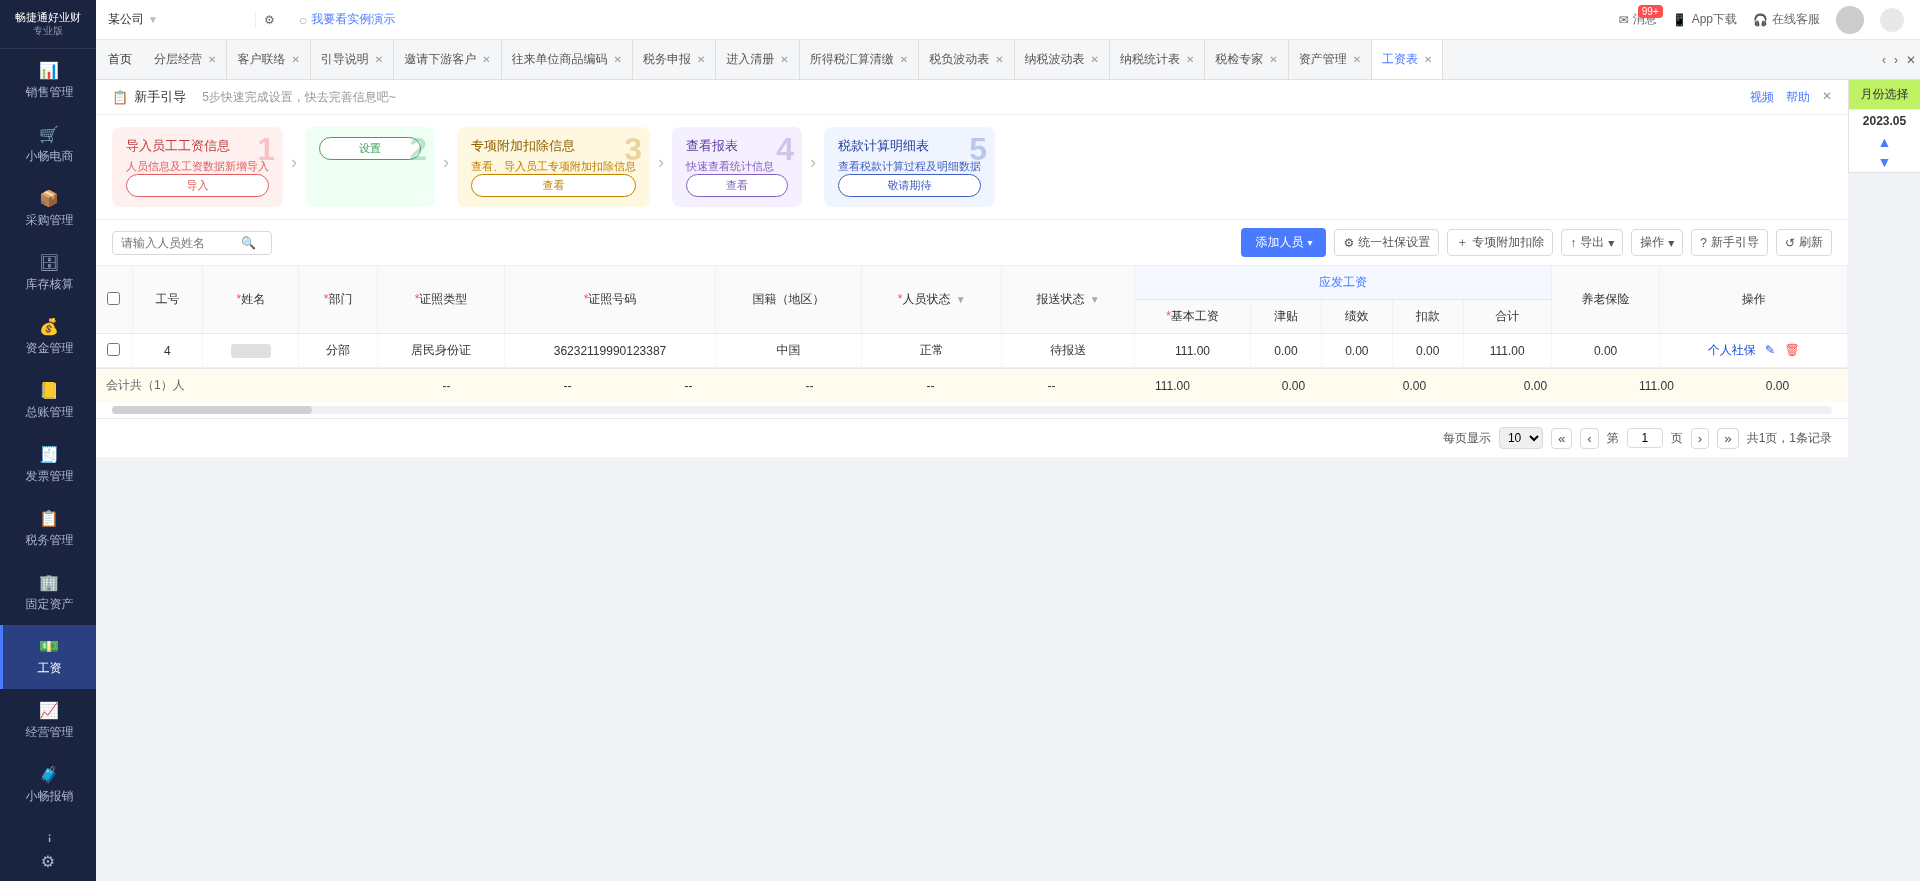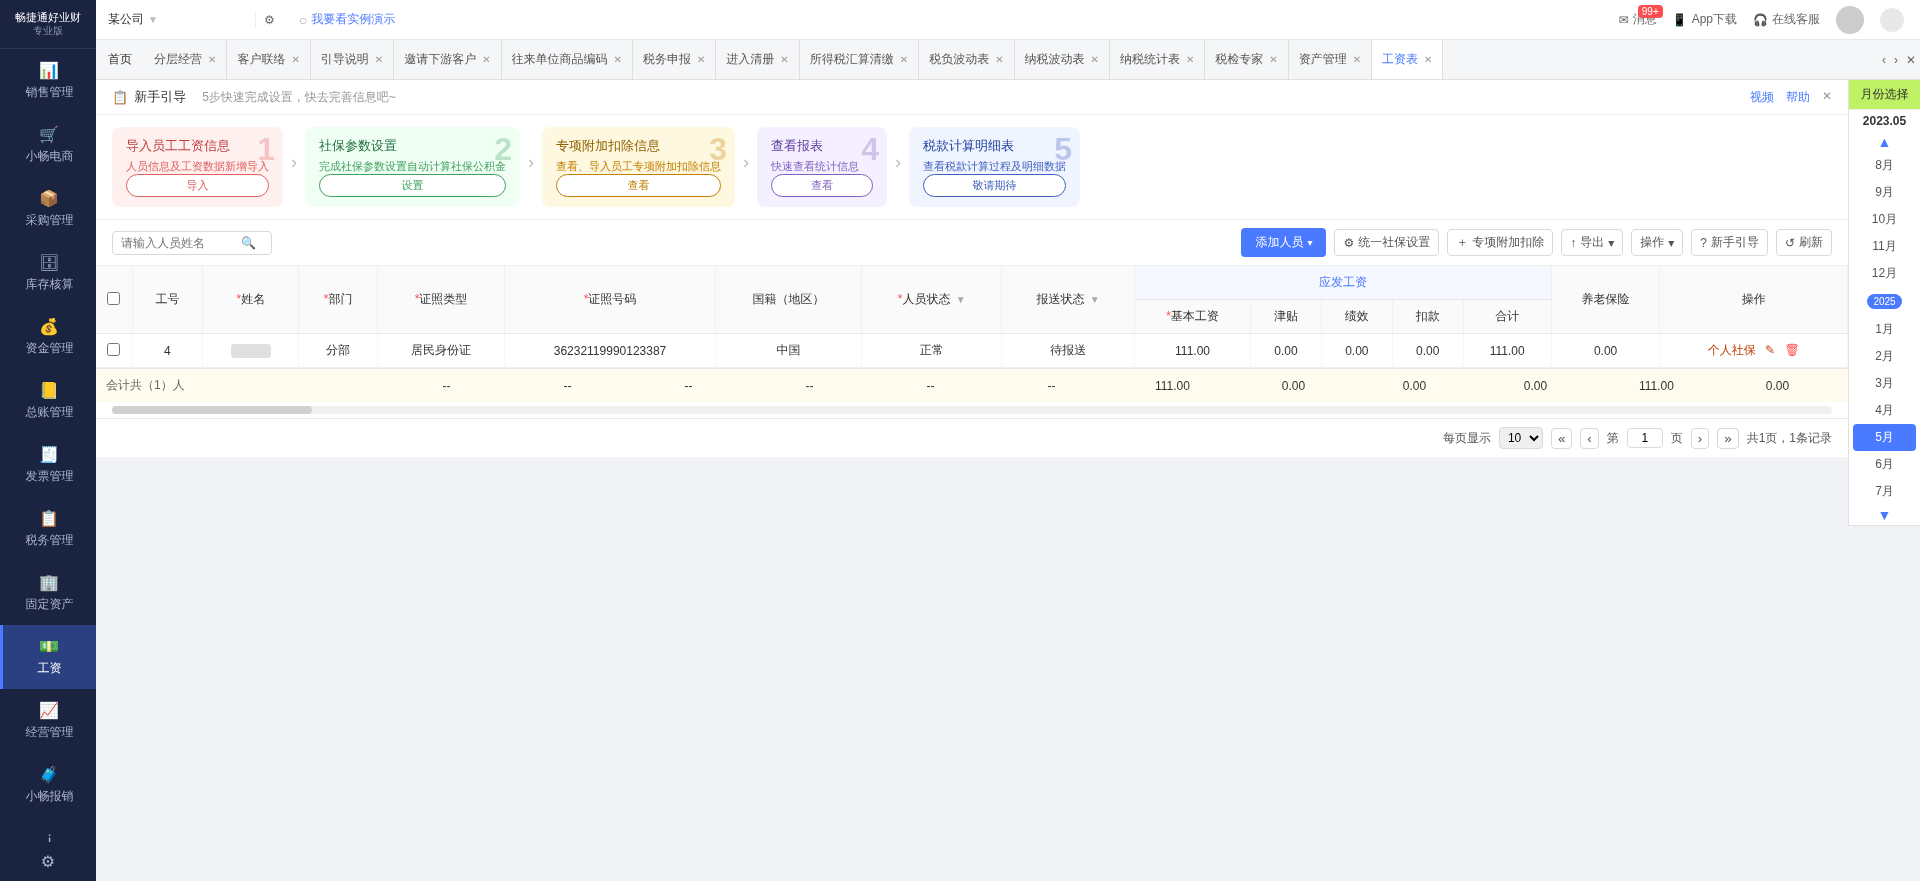--- a/index.html
+++ b/index.html
@@ -123,21 +123,21 @@
     
     .table-wrap { background: #fff; margin: 0; overflow-x: auto; }
     table { width: 100%; border-collapse: collapse; font-size: 12px; }
     thead tr { background: #fafafa; }
     th { padding: 8px 10px; text-align: center; border-bottom: 1px solid #e8e8e8; border-right: 1px solid #f0f0f0; font-weight: 500; color: #333; white-space: nowrap; }
     td { padding: 8px 10px; text-align: center; border-bottom: 1px solid #f0f0f0; border-right: 1px solid #f8f8f8; color: #333; white-space: nowrap; }
     .th-group { background: #f5f8ff; color: #4a7aff; font-size: 12px; }
     .col-checkbox { width: 36px; }
     .required { color: #ff4d4f; }
     .filter-icon { color: #aaa; font-size: 10px; margin-left: 2px; cursor: pointer; }
-    .action-link { color: #c2410c; cursor: pointer; margin: 0 3px; font-size: 12px; }
+    .action-link { color: #1d4ed8; cursor: pointer; margin: 0 3px; font-size: 12px; }
     .action-del { color: #ff4d4f; cursor: pointer; margin: 0 3px; font-size: 12px; }
 
     
     .table-footer {
       background: #fffbef; border-top: 1px solid #e8e8e8; display: flex; align-items: center;
       padding: 8px 10px; font-size: 12px; color: #666;
     }
     .footer-total { min-width: 280px; }
     .footer-cell { flex: 1; text-align: center; color: #333; }
 
@@ -332,35 +332,20 @@
     <span class="tab-nav">‹</span>
     <span class="tab-nav">›</span>
     <span class="tab-nav">✕</span>
   </div>
   </div>
 
 <div class="month-picker">
   <div class="month-picker-title">月份选择</div>
   <div class="month-picker-year">2023.05</div>
   <div class="month-nav">▲</div>
-  <div class="month-list" id="month-list">
-      <div class="month-item">8月</div>
-      <div class="month-item">9月</div>
-      <div class="month-item">10月</div>
-      <div class="month-item">11月</div>
-      <div class="month-item">12月</div>
-      <div class="month-item"><span class="month-item current-year-badge">2025</span></div>
-      <div class="month-item">1月</div>
-      <div class="month-item">2月</div>
-      <div class="month-item">3月</div>
-      <div class="month-item">4月</div>
-      <div class="month-item active">5月</div>
-      <div class="month-item">6月</div>
-      <div class="month-item">7月</div>
-    </div>
   <div class="month-nav">▼</div>
 </div>
 
 <div class="main" style="right: 72px;">
 
   <div class="guide-bar">
     <div class="guide-bar-title">
       <span style="color:#4a7aff;">📋</span>
       <span>新手引导</span>
     </div>
@@ -384,24 +369,20 @@
         <div class="step-title">导入员工工资信息</div>
         <div class="step-desc">人员信息及工资数据新增导入</div>
       </div>
       <button class="step-btn">导入</button>
     </div>
       </div>
       <span class="step-arrow">›</span>
       <div class="guide-step">
         <div class="step-content step-2">
       <span class="step-num">2</span>
-      <div>
-        <div class="step-title">社保参数设置</div>
-        <div class="step-desc">完成社保参数设置自动计算社保公积金</div>
-      </div>
       <button class="step-btn">设置</button>
     </div>
       </div>
       <span class="step-arrow">›</span>
       <div class="guide-step">
         <div class="step-content step-3">
       <span class="step-num">3</span>
       <div>
         <div class="step-title">专项附加扣除信息</div>
         <div class="step-desc">查看、导入员工专项附加扣除信息</div>

